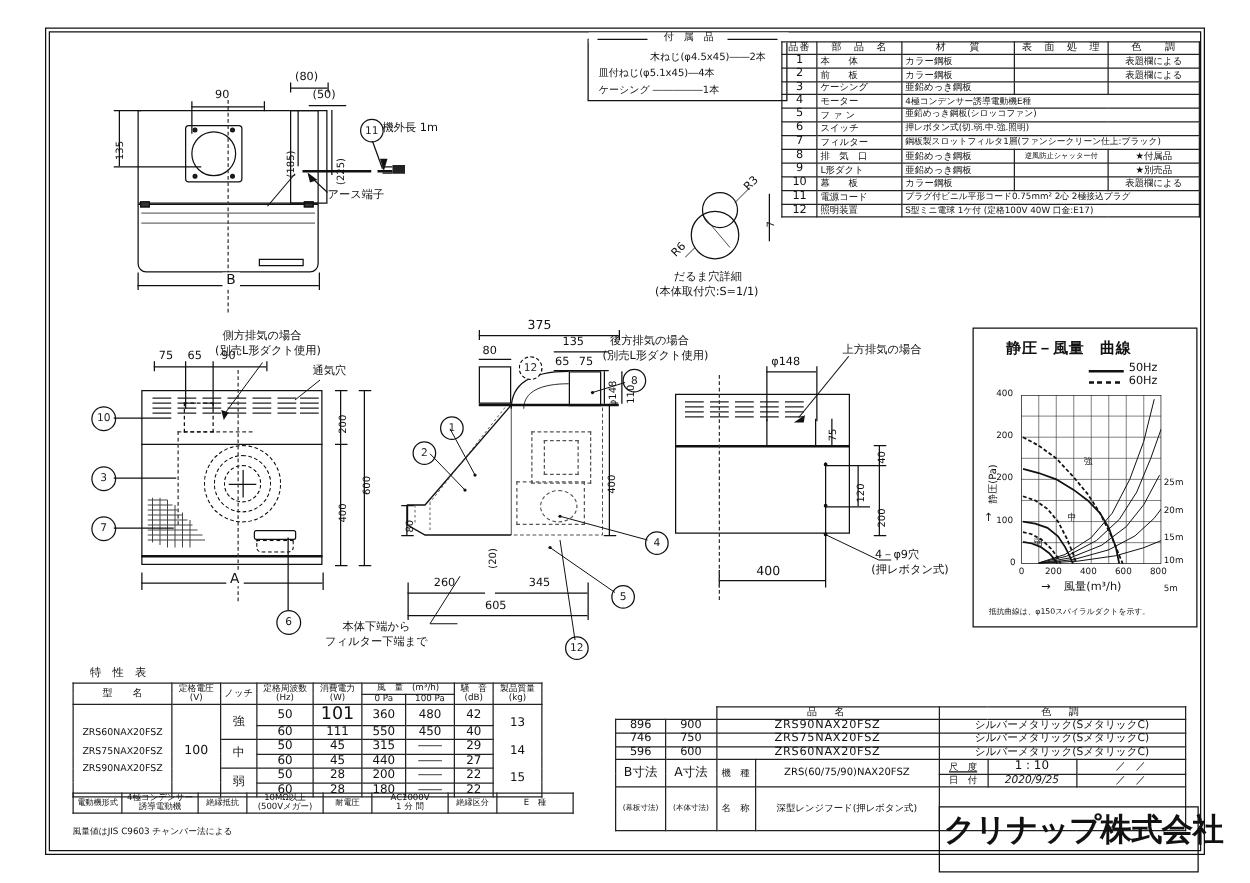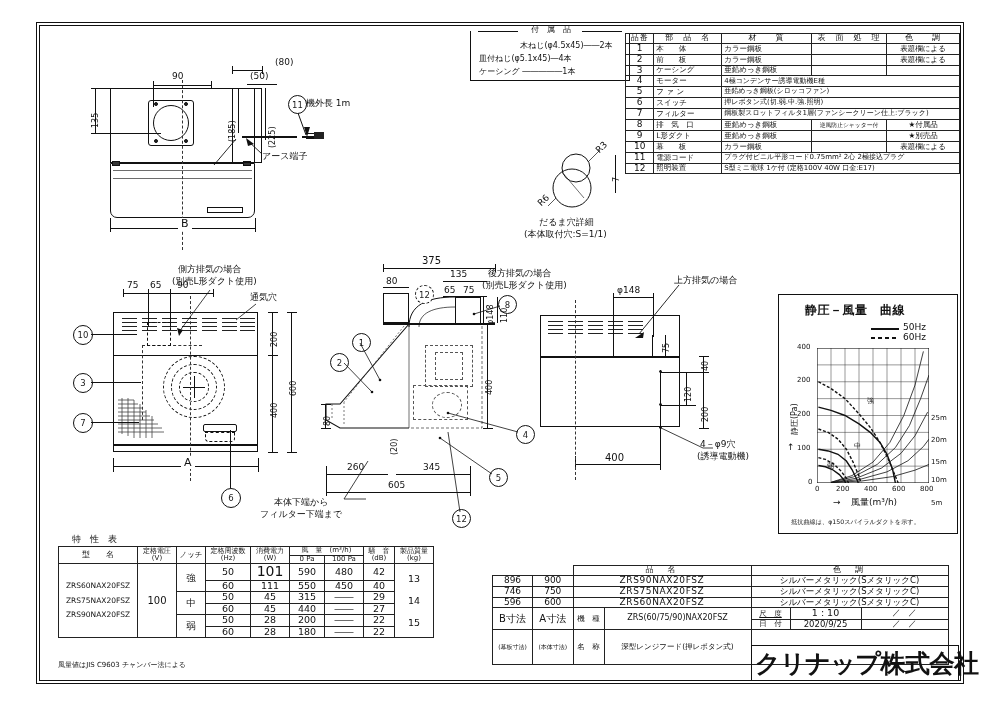--- a/index.html
+++ b/index.html
@@ -21,21 +21,21 @@
   .vtx{position:absolute;font-size:8px;white-space:nowrap;transform-origin:0 0;transform:rotate(-90deg);color:#111;}
   .ctr{text-align:center;}
   table.g{position:absolute;border-collapse:collapse;font-size:8px;color:#111;}
   table.g td,table.g th{border:0.8px solid #222;padding:0 2px;font-weight:normal;text-align:center;white-space:nowrap;line-height:1.1;}
   .cir{position:absolute;border:1px solid #111;border-radius:50%;display:flex;align-items:center;justify-content:center;font-size:8.5px;background:#fff;}
   .box{position:absolute;border:1px solid #111;box-sizing:border-box;}
   .dash{position:absolute;border-top:1px dashed #333;}
   .dashv{position:absolute;border-left:1px dashed #333;}
   .acc{position:absolute;border:1px solid #111;box-sizing:border-box;background:#fff;}
   .louver{position:absolute;background:#222;height:1.2px;}
-  .chartbox{position:absolute;border:1px solid #111;box-sizing:border-box;background:#fff;margin-top:32px;}
+  .chartbox{position:absolute;border:1px solid #111;box-sizing:border-box;background:#fff;}
   .big{font-size:25px;font-weight:bold;letter-spacing:-0.5px;}
   svg{display:block;}
 </style>
 </head>
 <body>
 
 <div id="sheet">
 
   <div class="frame"></div>
   <div class="frame2"></div>
@@ -159,21 +159,21 @@
     <div class="tx tx9" style="left:172px;top:72px;">90</div>
 
     <div class="ln vl" style="left:95px;top:88px;height:45px;"></div>
     <div class="ln hl" style="left:91px;top:88px;width:22px;"></div>
     <div class="ln hl" style="left:91px;top:133px;width:70px;"></div>
     <div class="vtx tx9" style="left:91px;top:128px;">135</div>
 
     <div class="ln hl" style="left:232px;top:70px;width:30px;"></div>
     <div class="ln vl" style="left:232px;top:66px;height:8px;"></div>
     <div class="ln vl" style="left:262px;top:66px;height:8px;"></div>
-    <div class="tx tx9" style="left:236px;top:58px;margin-left:39px;">(80)</div>
+    <div class="tx tx9" style="left:236px;top:58px;">(80)</div>
     <div class="ln hl" style="left:247px;top:84px;width:30px;"></div>
     <div class="tx tx9" style="left:250px;top:72px;">(50)</div>
 
     <div class="box" style="left:232px;top:88px;width:30px;height:75px;"></div>
     <div class="vtx tx9" style="left:228px;top:142px;">(185)</div>
     <div class="vtx tx9" style="left:268px;top:148px;">(225)</div>
     <div class="ln vl" style="left:238px;top:88px;height:45px;"></div>
     <div class="ln vl" style="left:265px;top:88px;height:52px;"></div>
 
     <div class="ln hl" style="left:242px;top:136px;width:55px;height:2px;"></div>
@@ -506,21 +506,21 @@
     <div class="ln vl" style="left:660px;top:428px;height:42px;"></div>
     <div class="tx tx10" style="left:602px;top:453px;background:#fff;padding:0 3px;">400</div>
     <div class="dashv" style="left:575px;top:300px;height:180px;"></div>
 
     <div class="tx tx9" style="left:674px;top:276px;">上方排気の場合</div>
     <svg class="abs" style="left:625px;top:282px;width:60px;height:60px;">
         <path d="M54,3 L14,52" stroke="#111" fill="none" stroke-width="0.9"></path>
         <path d="M10,56 L19,50 L18,56 Z" fill="#111"></path>
       </svg>
     <div class="tx tx9" style="left:700px;top:440px;">4－φ9穴</div>
-    <div class="tx tx9" style="left:697px;top:452px;">(誘導電動機)</div>
+    <div class="tx tx9" style="left:697px;top:452px;">(押レボタン式)</div>
     <svg class="abs" style="left:655px;top:424px;width:60px;height:32px;">
         <path d="M4,3 L48,24 L58,24" stroke="#111" fill="none" stroke-width="0.8"></path>
       </svg>
   </div>
 
   <div class="chartbox" style="left:778px;top:262px;width:180px;height:240px;">
     <div class="tx" style="left:26px;top:9px;font-size:12px;font-weight:bold;letter-spacing:0.5px;">静圧－風量　曲線</div>
 
     <div>
       <div class="ln hl" style="left:92px;top:33px;width:28px;height:2px;"></div>
@@ -607,21 +607,21 @@
         <tr>
           <td style="width:30px;font-size:7px;">0 Pa</td>
           <td style="width:34px;font-size:7px;">100 Pa</td>
         </tr>
         <tr>
           <td rowspan="6" style="font-size:7.5px;line-height:1.9;">ZRS60NAX20FSZ<br>ZRS75NAX20FSZ<br>ZRS90NAX20FSZ</td>
           <td rowspan="6" style="font-size:10px;">100</td>
           <td rowspan="2" style="font-size:9.5px;">強</td>
           <td style="font-size:9.5px;">50</td>
           <td style="font-size:14px;">101</td>
-          <td style="font-size:9.5px;">590</td>
+          <td style="font-size:9.5px;">360</td>
           <td style="font-size:9.5px;">480</td>
           <td style="font-size:9.5px;">42</td>
           <td rowspan="6" style="font-size:9.5px;line-height:2.3;">13<br>14<br>15</td>
         </tr>
         <tr>
           <td style="font-size:9.5px;">60</td>
           <td style="font-size:9.5px;">111</td>
           <td style="font-size:9.5px;">550</td>
           <td style="font-size:9.5px;">450</td>
           <td style="font-size:9.5px;">40</td>
@@ -648,20 +648,34 @@
           <td style="font-size:9.5px;">200</td>
           <td style="font-size:9.5px;">――</td>
           <td style="font-size:9.5px;">22</td>
         </tr>
         <tr>
           <td style="font-size:9.5px;">60</td>
           <td style="font-size:9.5px;">28</td>
           <td style="font-size:9.5px;">180</td>
           <td style="font-size:9.5px;">――</td>
           <td style="font-size:9.5px;">22</td>
+        </tr>
+      </tbody>
+    </table>
+  <table class="g" id="spec-footer" style="left:58px;top:634px;">
+      <tbody>
+        <tr>
+          <td style="font-size:6.5px;width:34px;">電動機形式</td>
+          <td style="font-size:6.8px;width:56px;">4極コンデンサー<br>誘導電動機</td>
+          <td style="font-size:6.5px;width:34px;">絶縁抵抗</td>
+          <td style="font-size:6.8px;width:56px;">10MΩ以上<br>(500Vメガー)</td>
+          <td style="font-size:6.5px;width:34px;">耐電圧</td>
+          <td style="font-size:6.8px;width:56px;">AC1000V<br>1 分 間</td>
+          <td style="font-size:6.5px;width:34px;">絶縁区分</td>
+          <td style="font-size:6.8px;width:56px;">E　種</td>
         </tr>
       </tbody>
     </table>
   <div class="tx tx7" style="left:58px;top:662px;">風量値はJIS C9603 チャンバー法による</div>
 
   <table class="g" id="model-table" style="left:492px;top:565px;">
       <tbody>
         <tr>
           <td style="width:36px;border:none;"></td>
           <td style="width:36px;border:none;"></td>
@@ -690,30 +704,30 @@
           <td rowspan="2" style="font-size:10px;">B寸法</td>
           <td rowspan="2" style="font-size:10px;">A寸法</td>
           <td rowspan="2" style="width:26px;font-size:7.5px;">機　種</td>
           <td rowspan="2" style="width:142px;font-size:8px;">ZRS(60/75/90)NAX20FSZ</td>
           <td style="width:34px;font-size:7.5px;text-decoration:underline;">尺　度</td>
           <td style="width:66px;font-size:9.5px;">1 : 10</td>
           <td style="width:82px;font-size:8px;">／　／</td>
         </tr>
         <tr>
           <td style="font-size:7.5px;">日　付</td>
-          <td style="font-size:8.5px;">2020/9/25</td>
+          <td style="font-size:8.5px;font-style:italic;">2020/9/25</td>
           <td style="font-size:8px;">／　／</td>
         </tr>
         <tr>
           <td style="font-size:6px;">(幕板寸法)</td>
           <td style="font-size:6px;">(本体寸法)</td>
           <td style="font-size:7.5px;">名　称</td>
           <td style="font-size:7.5px;">深型レンジフード(押レボタン式)</td>
           <td colspan="3" style="height:34px;"></td>
         </tr>
       </tbody>
     </table>
 
-  <div class="box" style="left:751px;top:645px;width:208px;height:36px;padding-left:20px;">
+  <div class="box" style="left:751px;top:645px;width:208px;height:53px;padding-left:20px;">
     <div class="tx big" style="left:3px;top:5px;">クリナップ株式会社</div>
   </div>
 
 </div>
 
 </body></html>

